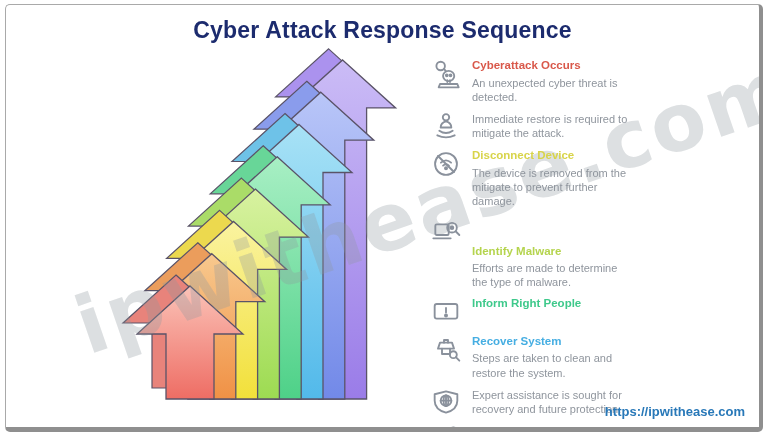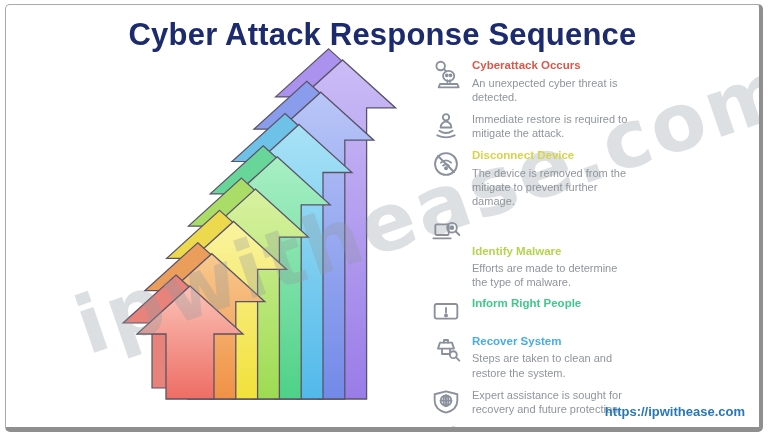--- a/index.html
+++ b/index.html
@@ -9,21 +9,21 @@
     background:#ffffff;
     border:1px solid #a9a9a9;
     border-right:4px solid #8f8f8f;
     border-bottom:5px solid #8f8f8f;
     border-radius:5px;
     overflow:hidden;
   }
   .page-title{
     position:absolute;left:0;right:0;top:12px;
     text-align:center;margin:0;
-    font-size:31px;font-weight:bold;letter-spacing:.2px;
+    font-size:23px;font-weight:bold;letter-spacing:.2px;
   }
   #arrows-svg{position:absolute;left:0;top:0;width:758px;height:427px;}
   .watermark{
     position:absolute;left:55px;top:170px;width:660px;
     font-size:80px;font-weight:bold;letter-spacing:3px;
     color:#8f989e;opacity:.30;
     transform:rotate(-19deg);
     pointer-events:none;white-space:nowrap;
     font-family:"DejaVu Sans",sans-serif;
   }

